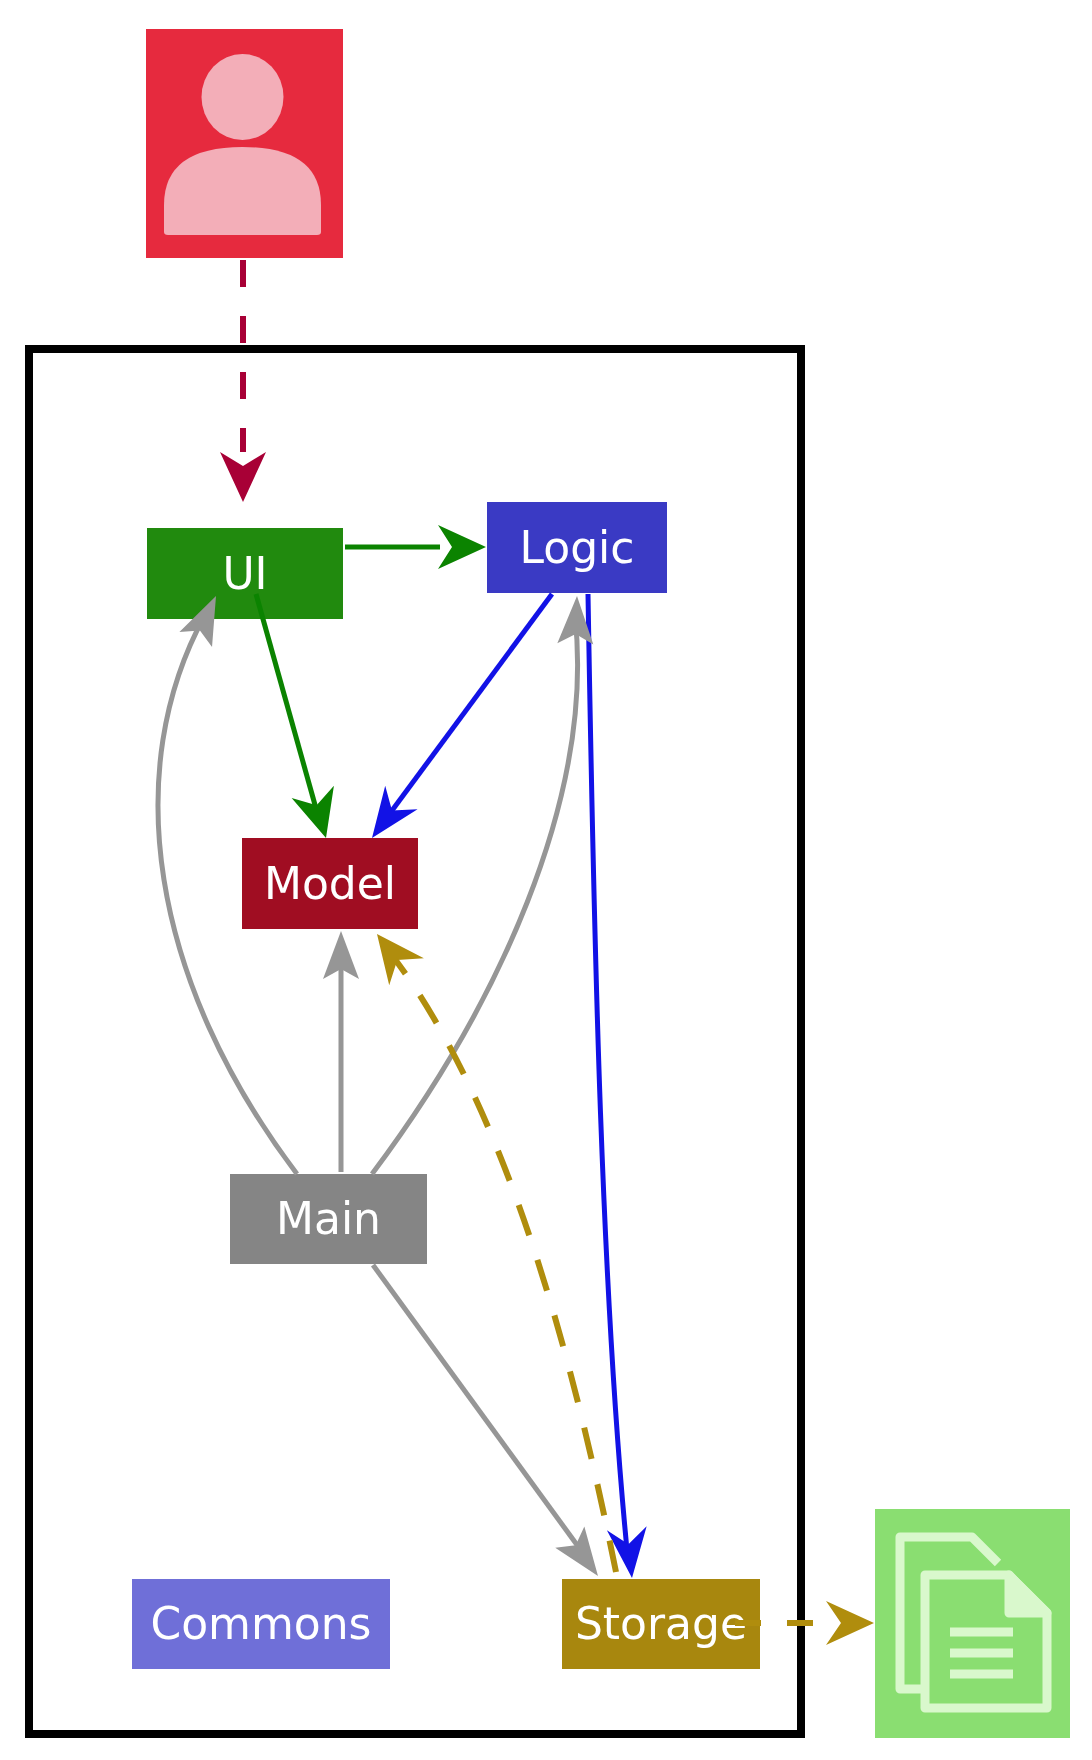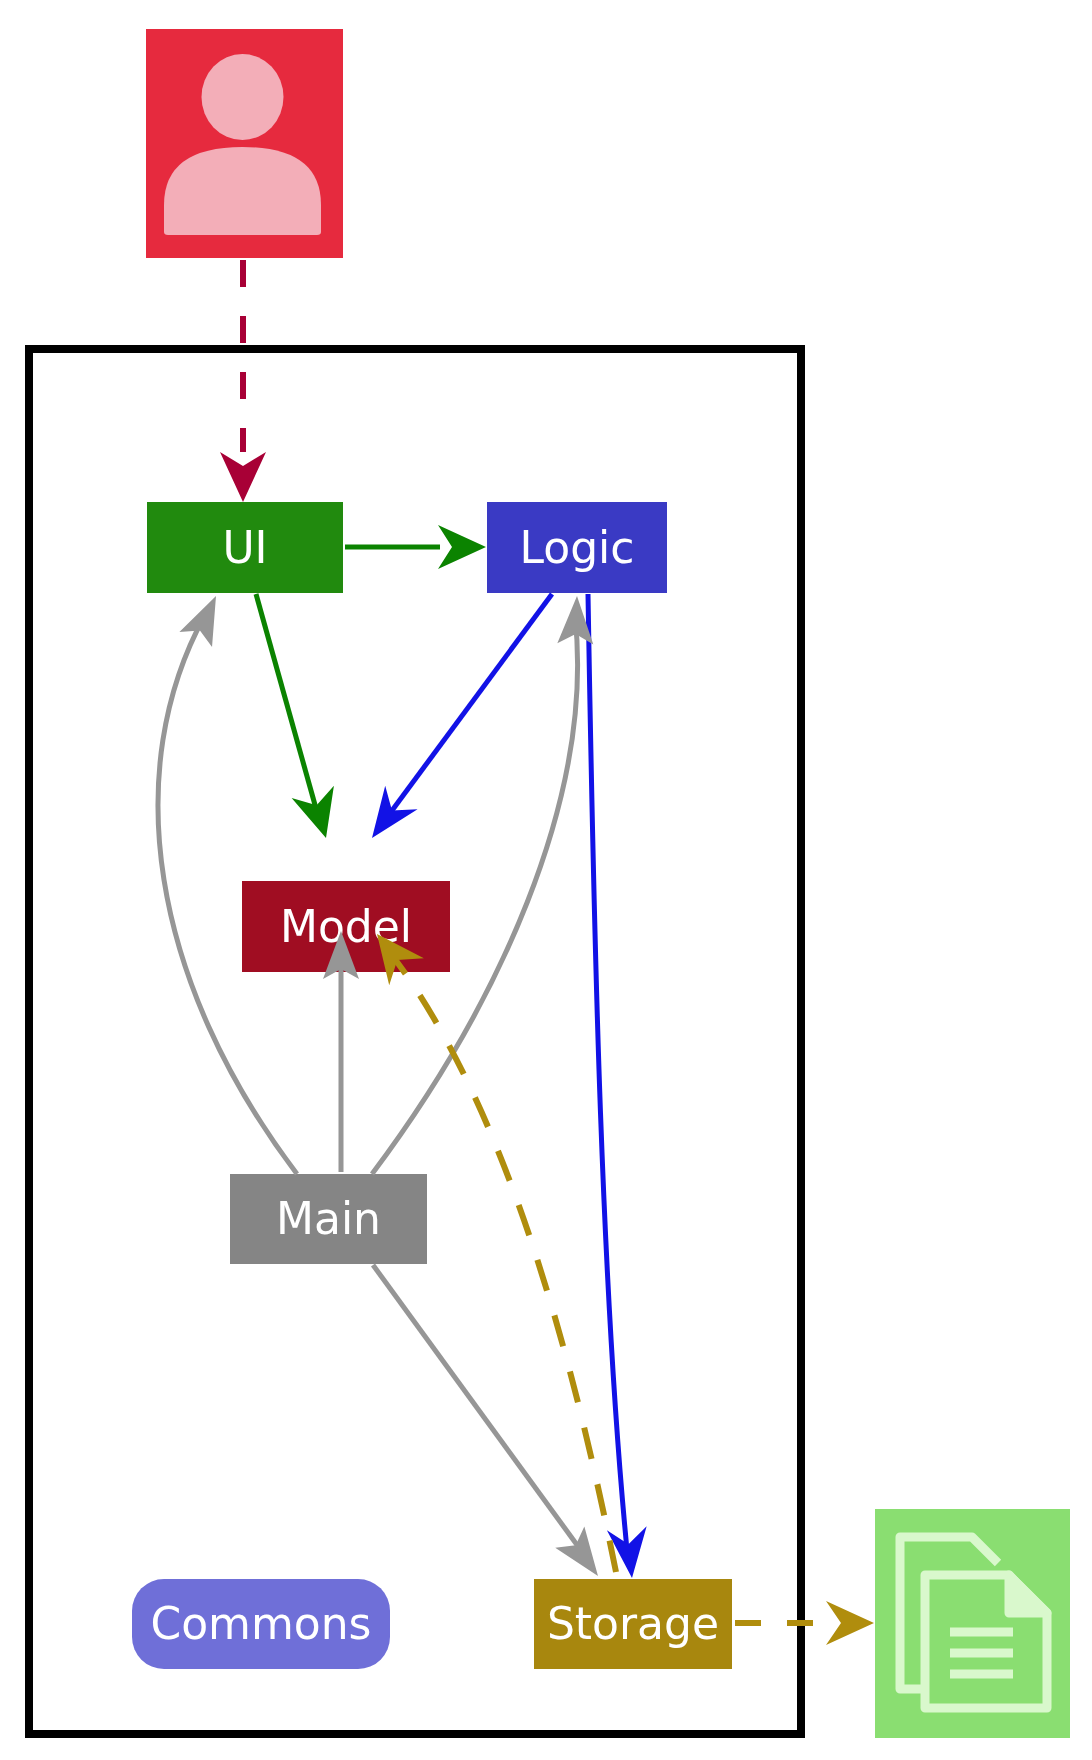--- a/index.html
+++ b/index.html
@@ -25,23 +25,23 @@
     font-size:44px;
     line-height:1;
     white-space:nowrap;
     z-index:2;
   }
   .icon-tile{
     position:absolute;
     z-index:2;
   }
   .icon-tile svg{display:block;width:100%;height:100%;}
-  #node-ui      {left:147px;top:502px;width:196px;height:91px;}
+  #node-ui      {left:147px;top:528px;width:196px;height:91px;}
   #node-logic   {left:487px;top:502px;width:180px;height:91px;}
-  #node-model   {left:242px;top:838px;width:208px;height:91px;margin-top:43px;}
+  #node-model   {left:242px;top:838px;width:176px;height:91px;}
   #node-main    {left:230px;top:1174px;width:197px;height:90px;}
   #node-commons {left:132px;top:1579px;width:258px;height:90px;}
   #node-storage {left:534px;top:1579px;width:198px;height:90px;}
   #actor-user   {left:146px;top:29px;width:197px;height:229px;}
   #artifact-documents{left:875px;top:1509px;width:195px;height:229px;}
   .edges{
     position:absolute;left:0;top:0;width:1092px;height:1760px;
     z-index:3;
     pointer-events:none;
   }
@@ -68,24 +68,24 @@
   </div>
   <div class="node" id="node-logic" style="background-color: rgb(58, 58, 196);">
     <span>Logic</span>
   </div>
   <div class="node" id="node-model" style="background-color: rgb(160, 13, 34);">
     <span>Model</span>
   </div>
   <div class="node" id="node-main" style="background-color: rgb(133, 133, 133);">
     <span>Main</span>
   </div>
-  <div class="node" id="node-commons" style="background-color: rgb(111, 111, 216); border-radius: 32px;">
+  <div class="node" id="node-commons" style="background-color: rgb(111, 111, 216);">
     <span>Commons</span>
   </div>
-  <div class="node" id="node-storage" style="background-color: rgb(168, 135, 14);">
+  <div class="node" id="node-storage" style="background-color: rgb(168, 135, 14); margin-left: 28px;">
     <span>Storage</span>
   </div>
 
   <div class="icon-tile" id="artifact-documents">
     <svg viewBox="0 0 195 229">
       <rect x="0" y="0" width="195" height="229" fill="#8ade71"></rect>
       <g stroke-width="9" fill="none" stroke-linejoin="round" stroke="#d9f8cc">
         <path d="M48 180 L25 180 L25 28 L97 28 L123 54"></path>
         <path d="M50 66 H134 L172 104 V199 H50 Z" fill="#8ade71"></path>
         <path d="M134 66 L172 104 L134 104 Z" fill="#d9f8cc"></path>

